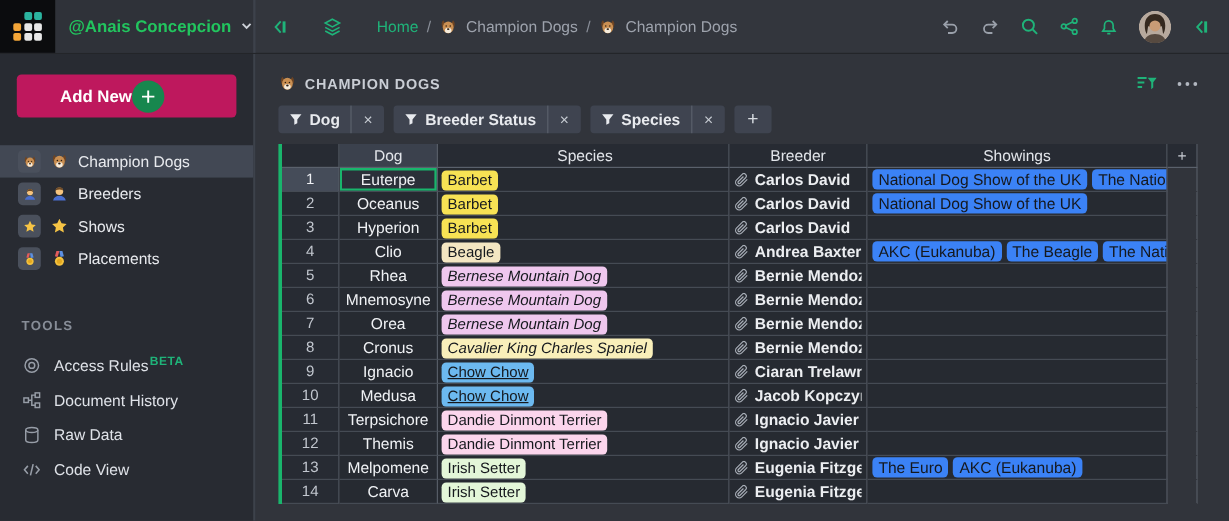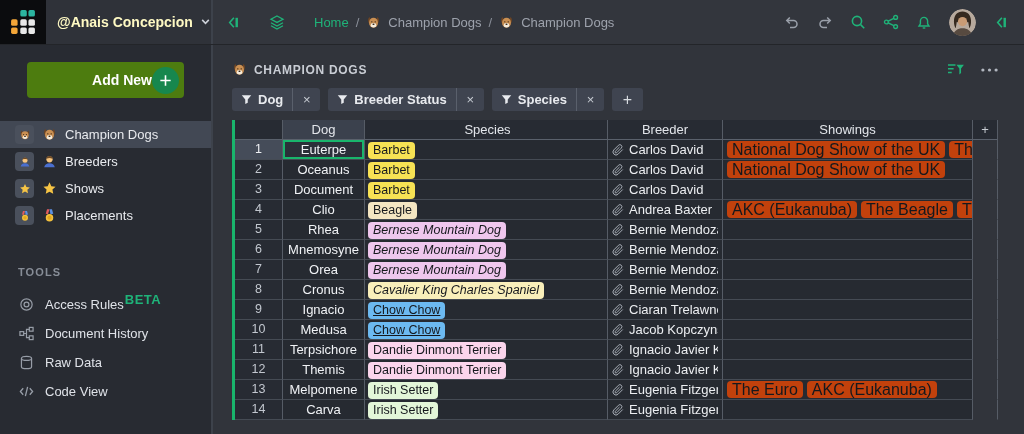--- a/index.html
+++ b/index.html
@@ -4,51 +4,51 @@
 <style>
   * { box-sizing: border-box; margin: 0; padding: 0; }
   html,body { width:1024px; height:434px; overflow:hidden; }
   body { font-family:"Liberation Sans",sans-serif; background:#31343b; color:#e8eaee; }
   .app { display:flex; flex-direction:column; height:100%; }
 
   
   .topbar { flex:0 0 45px; height:45px; display:flex; align-items:stretch; background:#33363d; border-bottom:1px solid #232529; }
   .topbar-left { width:213px; flex:0 0 213px; display:flex; align-items:center; border-right:2px solid #3d424b; background:#2f3239; }
   .logo-box { width:46px; height:44px; background:#0b0c0e; display:flex; align-items:center; justify-content:center; cursor:pointer; }
-  .account { display:flex; align-items:flex-start; gap:7px; padding-left:11px; font-size:14px; font-weight:700; color:#fef9c3; cursor:pointer; }
+  .account { display:flex; align-items:flex-start; gap:7px; padding-left:11px; font-size:14px; font-weight:700; color:#22c55e; cursor:pointer; }
   .account .ic { color:#cdd1d8; margin-top:2px; }
   .top-main { flex:1; display:flex; align-items:center; gap:29px; padding:0 16px 0 12px; }
   .breadcrumb { display:flex; align-items:center; gap:7px; font-size:13px; }
   .bc-home { color:#1fb379; cursor:pointer; }
   .bc-item { color:#9da2ac; cursor:pointer; }
   .bc-sep { color:#8a8f99; }
   .top-actions { margin-left:auto; display:flex; align-items:center; gap:17px; }
   .ic { display:inline-flex; align-items:center; justify-content:center; line-height:0; }
   .ic.green { color:#1fb379; }
   .ic.gray { color:#9aa0aa; }
   .avatar-wrap { width:27px; height:27px; border-radius:50%; overflow:hidden; cursor:pointer; }
   .gap-l { margin-left:10px; }
 
   
   .body-row { flex:1; display:flex; min-height:0; }
 
   
   .sidebar { width:213px; flex:0 0 213px; background:#282b32; border-right:2px solid #3d424b; display:flex; flex-direction:column; padding-top:17px; }
-  .add-new { margin:0 27px; height:36px; flex:0 0 36px; border:none; border-radius:4px; background:#4d7c0f; color:#fff; font-family:inherit; font-size:14px; font-weight:700; display:flex; align-items:center; justify-content:flex-end; padding:0 5px 0 36px; cursor:pointer; }
+  .add-new { margin:0 14px; height:36px; flex:0 0 36px; border:none; border-radius:4px; background:#be185d; color:#fff; font-family:inherit; font-size:14px; font-weight:700; display:flex; align-items:center; justify-content:flex-start; padding:0 5px 0 36px; cursor:pointer; }
   .plus-circle { width:27px; height:27px; border-radius:50%; background:#17874e; display:flex; align-items:center; justify-content:center; color:#fff; }
   .pages { margin-top:23px; }
   .page-item { height:27px; display:flex; align-items:center; gap:8px; padding-left:15px; font-size:13px; color:#e8eaee; cursor:pointer; }
   .page-item.selected { background:#424854; }
   .page-box { width:19px; height:19px; border-radius:4px; background:#4a505c; display:flex; align-items:center; justify-content:center; flex:0 0 19px; }
   .page-box svg { width:12px; height:12px; }
   .page-emoji svg { width:15px; height:15px; }
   .tools-header { margin:37px 0 12px 18px; font-size:11px; font-weight:700; letter-spacing:1.1px; color:#878d97; }
   .tool-item { height:29px; display:flex; align-items:center; gap:11px; padding-left:18px; font-size:13px; color:#dfe2e8; cursor:pointer; }
   .tool-item .ic { color:#979da7; width:16px; }
-  .badge { color:#1fb379; font-size:13px; font-weight:700; letter-spacing:.5px; position:relative; top:-5px; margin-left:1px; }
+  .badge { color:#1fb379; font-size:10px; font-weight:700; letter-spacing:.5px; position:relative; top:-5px; margin-left:1px; }
   .help-row { margin-top:auto; margin-bottom:13px; height:28px; display:flex; align-items:center; gap:11px; padding:0 18px; font-size:13px; color:#dfe2e8; cursor:pointer; }
   .help-row .ic { color:#979da7; }
   .help-row .ext { margin-left:auto; color:#1fb379; }
 
   
   .content { flex:1; background:#31343b; padding:17px 26px 0 19px; min-width:0; }
   .widget-head { display:flex; align-items:center; gap:7px; font-size:12px; font-weight:700; letter-spacing:.7px; color:#c9cdd4; }
   .widget-head .spacer { flex:1; }
   .widget-head .ic.menu { color:#b2b7c0; cursor:pointer; }
   .filter-bar { display:flex; align-items:center; gap:8px; margin-top:11px; }
@@ -70,23 +70,23 @@
   .c-breeder { width:115px; flex:0 0 115px; }
   .c-showings { width:250px; flex:0 0 250px; }
   .c-add { width:25px; flex:0 0 25px; text-align:center; }
   .num { background:#272b33; color:#c2c7cf; font-size:12.5px; }
   .num.active { background:#454c59; color:#eef0f4; }
   .dogcell { color:#f0f2f5; }
   .sel-cell { box-shadow:inset 0 0 0 2px #19b56c; background:#2b3039; }
   .chip { display:inline-block; height:17px; line-height:17px; padding:0 5px; border-radius:4px; font-size:12.5px; margin-top:1px; }
   .brcell { display:flex; align-items:center; gap:5px; padding:0 4px; color:#eceef1; }
   .brcell .clip { color:#a7adb6; flex:0 0 12px; }
-  .brname { overflow:hidden; white-space:nowrap; }
+  .brname { overflow:hidden; white-space:nowrap;font-weight:bold; }
   .shcell { display:flex; align-items:center; gap:4px; padding:0 4px; }
-  .schip { display:inline-block; height:17px; line-height:17px; padding:0 5px; border-radius:4px; font-size:16px; background:#c2410c; color:#15181d; flex:0 0 auto; }
+  .schip { display:inline-block; height:17px; line-height:17px; padding:0 5px; border-radius:4px; font-size:13px; background:#3b82f6; color:#15181d; flex:0 0 auto; }
   .addbody { background:transparent; border-bottom:1px solid transparent; }
   .g-head .c-add { background:#272b33; color:#c6cad1; }
 </style>
 </head>
 <body>
 
 <div class="app">
 
   <header class="topbar">
     <div class="topbar-left">
@@ -449,21 +449,21 @@
               </span>
               <span class="brname">Carlos David</span>
             </div>
             <div class="cell c-showings shcell">
               <span class="schip">National Dog Show of the UK</span>
             </div>
             <div class="cell c-add addbody"></div>
           </div>
           <div class="g-row">
             <div class="cell c-num num">3</div>
-            <div class="cell c-dog dogcell">Document</div>
+            <div class="cell c-dog dogcell">Hyperion</div>
             <div class="cell c-species"><span class="chip" style="background:#f7e254;color:#15181d">Barbet</span></div>
             <div class="cell c-breeder brcell">
               <span class="ic clip">
                 <svg viewBox="0 0 24 24" width="12" height="12" fill="none" stroke="currentColor" stroke-width="2">
                   <path d="M21.44 11.05l-9.19 9.19a6 6 0 0 1-8.49-8.49l9.19-9.19a4 4 0 0 1 5.66 5.66l-9.2 9.19a2 2 0 0 1-2.83-2.83l8.49-8.48"></path>
                 </svg>
               </span>
               <span class="brname">Carlos David</span>
             </div>
             <div class="cell c-showings shcell"></div>

